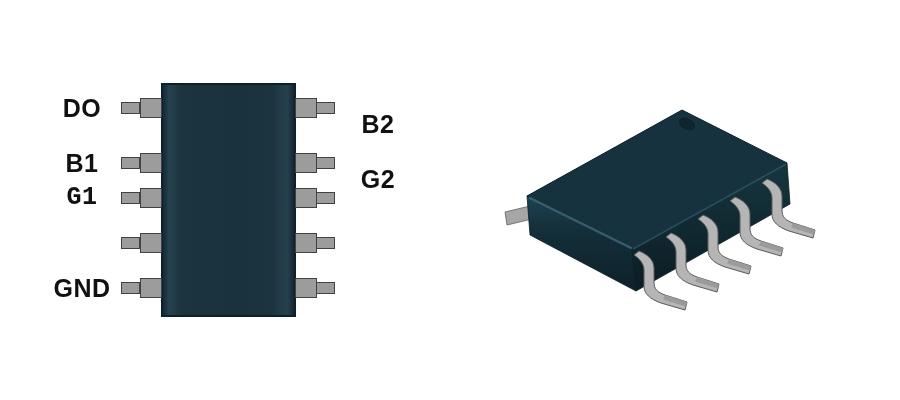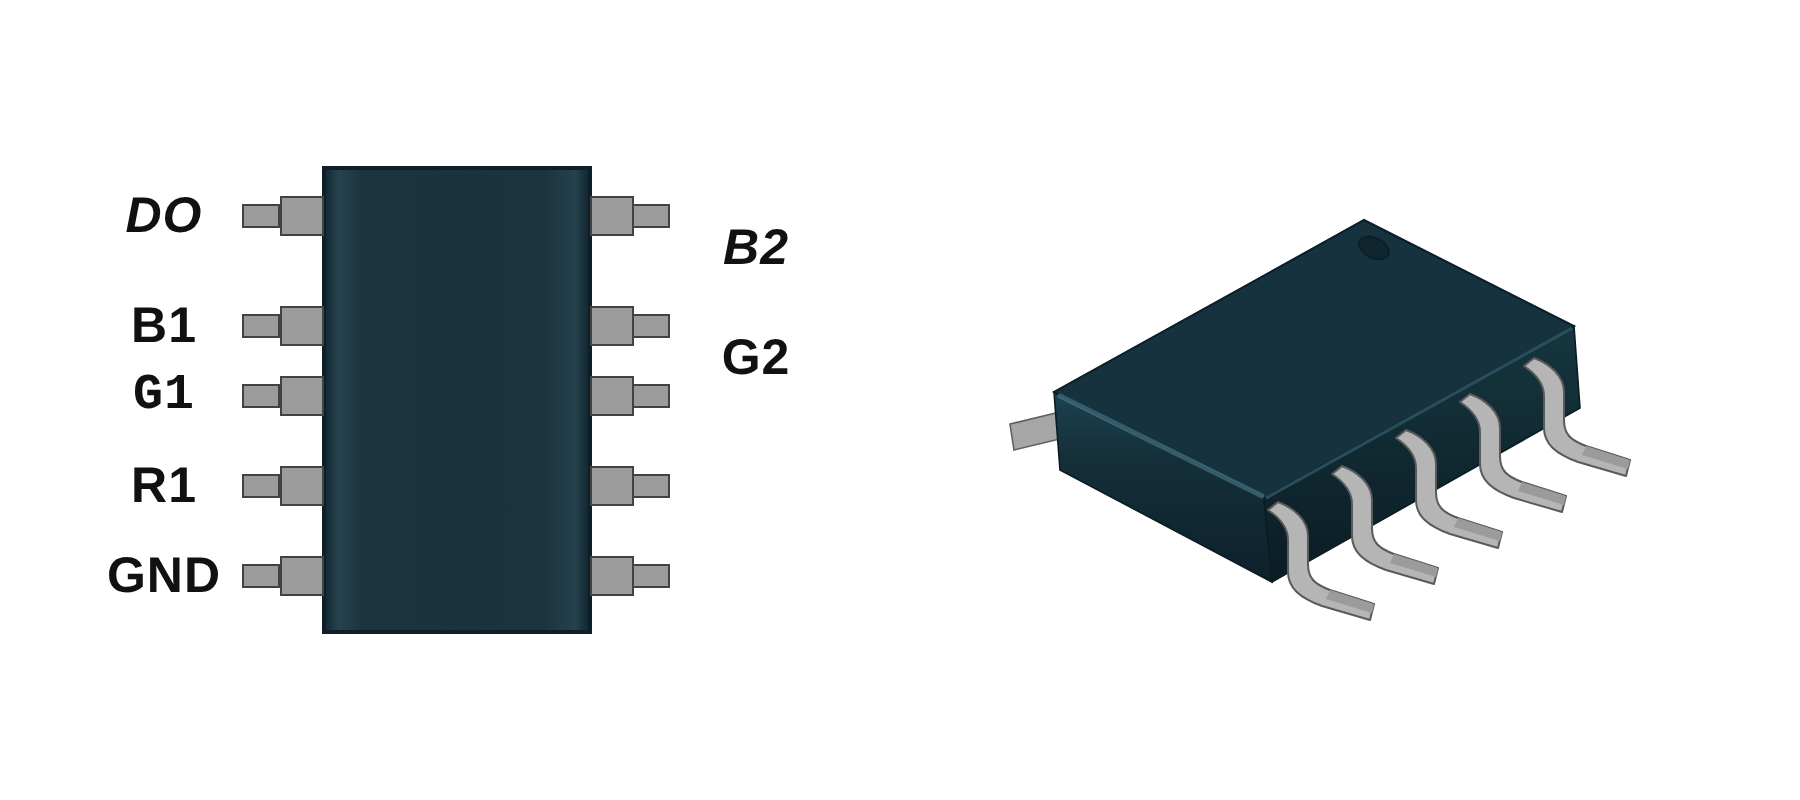--- a/index.html
+++ b/index.html
@@ -12,21 +12,21 @@
   .pinout{position:absolute;left:0;top:0;width:450px;height:400px;}
   .ic-body{
     position:absolute;left:161px;top:83px;width:135px;height:234px;
     box-sizing:border-box;
     background:linear-gradient(90deg,
       #142a34 0%, #27434f 5%, var(--ic-body,#1c3440) 13%,
       #1a323d 55%, var(--ic-body,#1c3440) 84%, #25414d 95%, #132832 100%);
     border:2px solid var(--ic-body-border,#0d2029);
   }
   .pin-row{position:absolute;left:0;width:450px;height:28px;}
-  .pin-row.r1{top:94px;font-style:italic;} .pin-row.r2{top:149px;} .pin-row.r3{top:184px;font-family:Liberation Mono, monospace;}
+  .pin-row.r1{top:94px;} .pin-row.r2{top:149px;} .pin-row.r3{top:184px;font-family:Liberation Mono, monospace;}
   .pin-row.r4{top:229px;} .pin-row.r5{top:274px;}
   .pin-label{
     position:absolute;top:0;height:28px;line-height:28px;text-align:center;
     font-size:25px;font-weight:600;color:var(--label-text,#111);
     letter-spacing:0.5px;
   }
   .pin-label.left{left:38px;width:88px;}
   .pin-label.right{left:334px;width:88px;margin-top:16px;}
   .pin-seg{
     position:absolute;box-sizing:border-box;
@@ -91,21 +91,20 @@
         <span class="pin-seg seg-outer"></span>
         <span class="pin-seg seg-inner"></span>
       </span>
       <span class="pin right">
         <span class="pin-seg seg-inner"></span>
         <span class="pin-seg seg-outer"></span>
       </span>
     </div>
 
     <div class="pin-row r4">
-      <span class="pin-label left">R1</span>
       <span class="pin left">
         <span class="pin-seg seg-outer"></span>
         <span class="pin-seg seg-inner"></span>
       </span>
       <span class="pin right">
         <span class="pin-seg seg-inner"></span>
         <span class="pin-seg seg-outer"></span>
       </span>
     </div>
 

